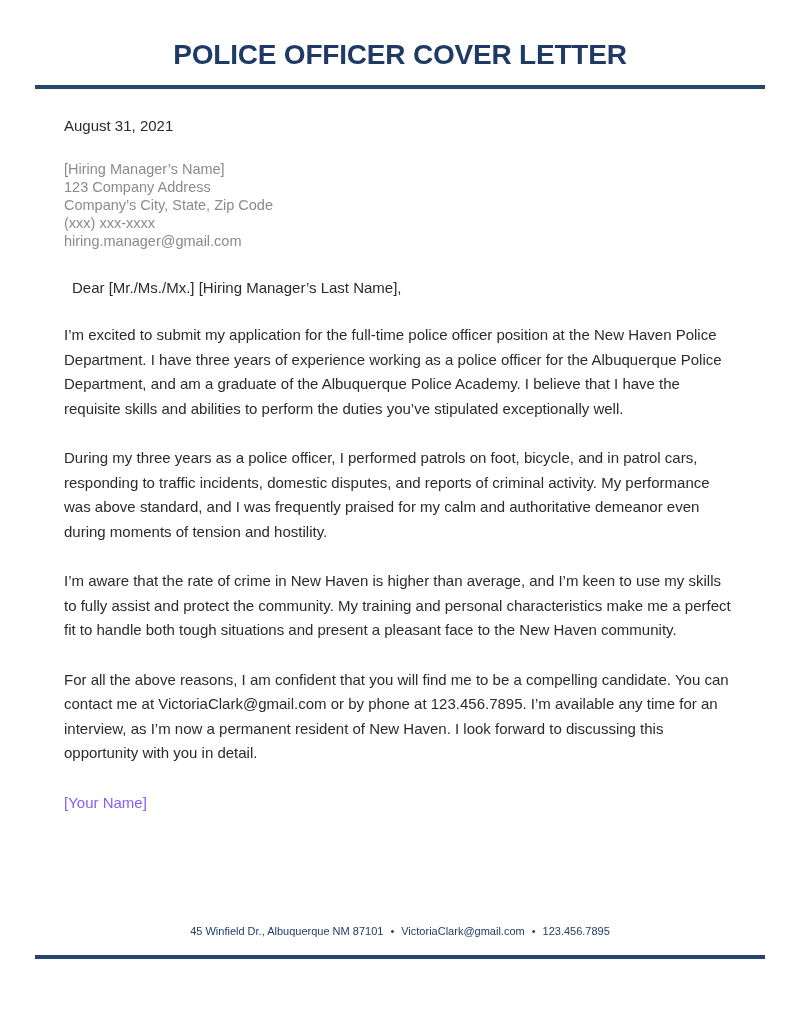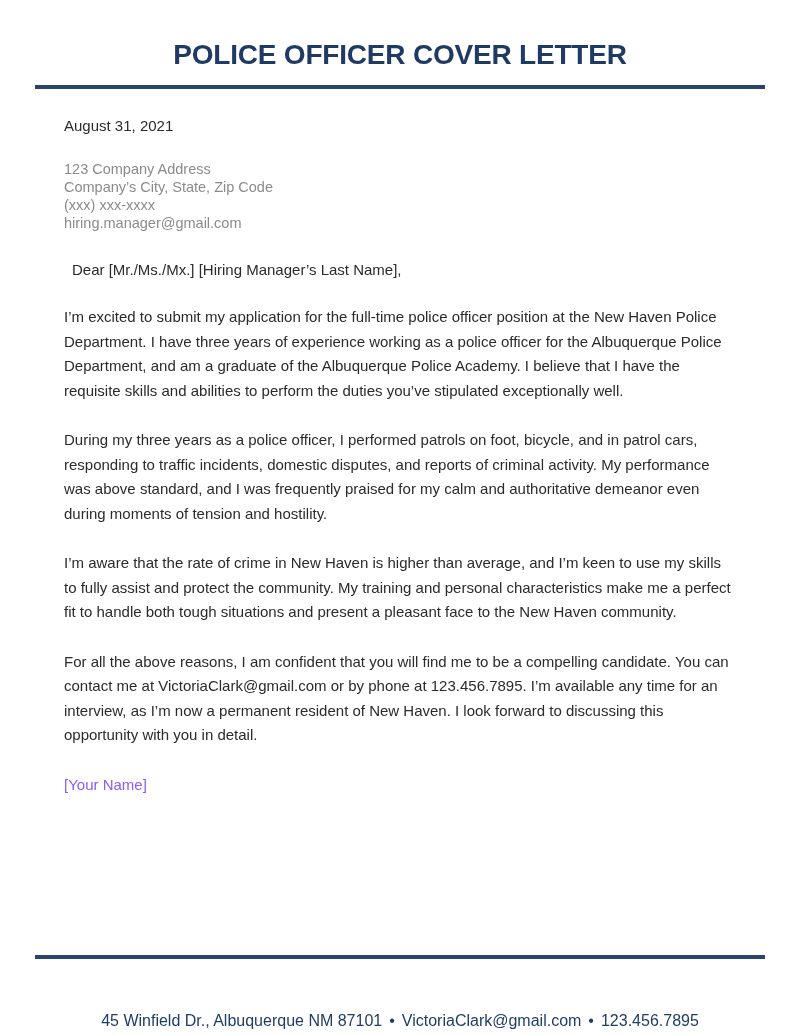--- a/index.html
+++ b/index.html
@@ -76,27 +76,27 @@
   .footer-rule {
     position: absolute;
     top: 955px;
     left: 35px;
     width: 730px;
     height: 4px;
     background: #27466d;
   }
   .footer-text {
     position: absolute;
-    top: 1012px;
+    top: 922px;
     left: 0;
     width: 800px;
     margin: 0;
     text-align: center;
     color: #1f3e66;
-    font-size: 16px;
+    font-size: 11px;
     line-height: 18px;
   }
   .footer-text .sep {
     display: inline-block;
     margin: 0 7px;
   }
 </style>
 </head>
 <body>
 
@@ -104,20 +104,21 @@
 
   <h1 class="doc-title">POLICE OFFICER COVER LETTER</h1>
 
   <div class="rule"></div>
 
   <div class="content">
 
     <p class="date-line">August 31, 2021</p>
 
     <div class="recipient-block">
+      <p>[Hiring Manager’s Name]</p>
       <p>123 Company Address</p>
       <p>Company’s City, State, Zip Code</p>
       <p>(xxx) xxx-xxxx</p>
       <p>hiring.manager@gmail.com</p>
     </div>
 
     <p class="salutation">Dear [Mr./Ms./Mx.] [Hiring Manager’s Last Name],</p>
 
     <p class="para">I’m excited to submit my application for the full-time police officer position at the New Haven Police Department. I have three years of experience working as a police officer for the Albuquerque Police Department, and am a graduate of the Albuquerque Police Academy. I believe that I have the requisite skills and abilities to perform the duties you’ve stipulated exceptionally well.</p>
 

